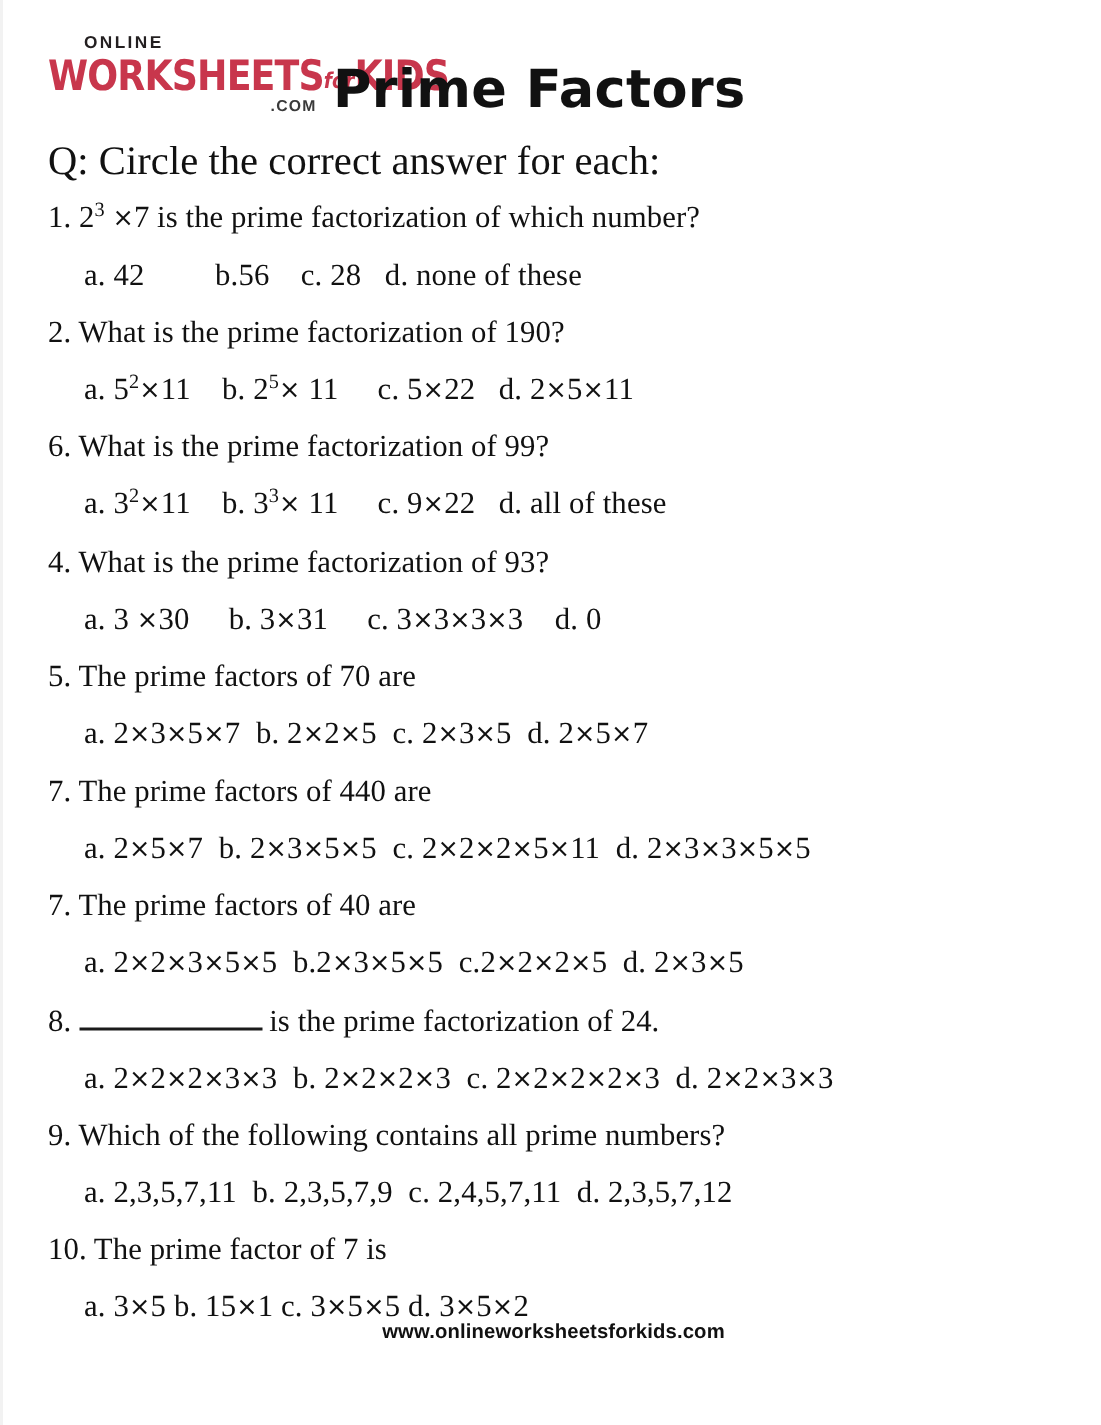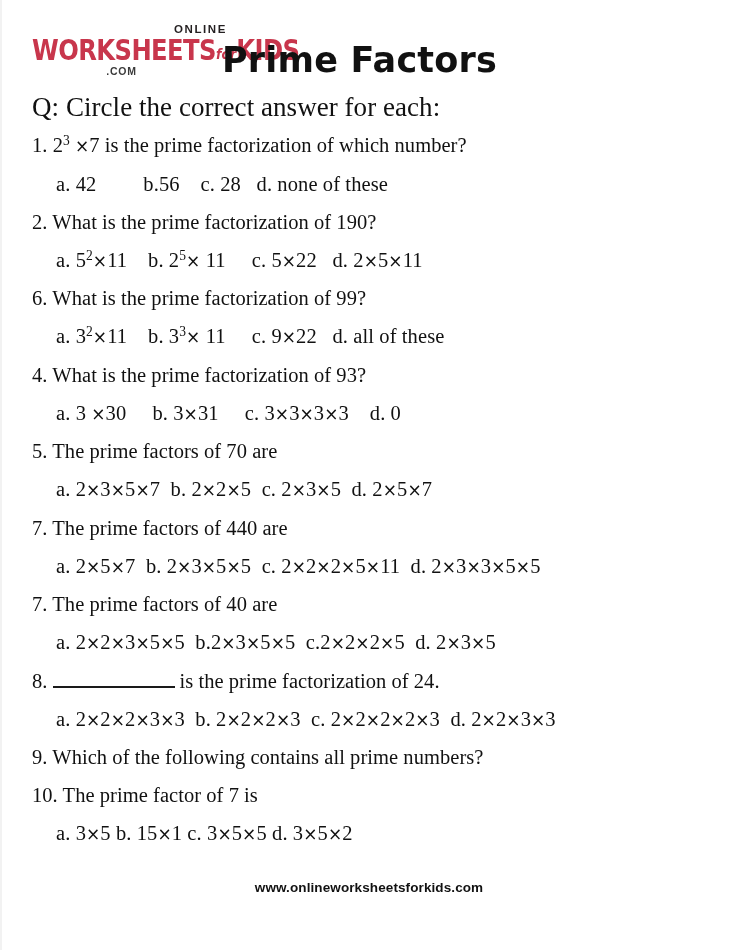--- a/index.html
+++ b/index.html
@@ -40,21 +40,20 @@
     user-select: none;
   }
   .logo-online {
     font-family: "Liberation Sans", "DejaVu Sans", sans-serif;
     font-weight: bold;
     font-size: 11.5px;
     letter-spacing: 1.6px;
     color: #231f20;
     margin-left: 24px;
     display: block;
-    text-align: right;
   }
   .logo-main {
     display: block;
     margin-top: 2px;
     font-family: "DejaVu Sans", "Liberation Sans", sans-serif;
     font-weight: bold;
     font-style: normal;
     font-size: 25px;
     letter-spacing: -0.6px;
     color: #c8364c;
@@ -68,21 +67,21 @@
     transform-origin: left center;
   }
   .logo-main .for {
     font-size: 13px;
     font-style: italic;
     letter-spacing: 0;
     vertical-align: 1px;
   }
   .logo-com {
     display: block;
-    text-align: center;
+    text-align: right;
     margin-top: 3px;
     margin-right: 16px;
     font-family: "Liberation Sans", "DejaVu Sans", sans-serif;
     font-weight: bold;
     font-size: 10.5px;
     letter-spacing: 0.8px;
     color: #3a3a3a;
   }
   .title {
     position: absolute;
@@ -186,20 +185,21 @@
     <div class="line q">7. The prime factors of 440 are</div>
     <div class="line opts">a. 2<span class="x">×</span>5<span class="x">×</span>7 &nbsp;b. 2<span class="x">×</span>3<span class="x">×</span>5<span class="x">×</span>5 &nbsp;c. 2<span class="x">×</span>2<span class="x">×</span>2<span class="x">×</span>5<span class="x">×</span>11 &nbsp;d. 2<span class="x">×</span>3<span class="x">×</span>3<span class="x">×</span>5<span class="x">×</span>5</div>
 
     <div class="line q">7. The prime factors of 40 are</div>
     <div class="line opts">a. 2<span class="x">×</span>2<span class="x">×</span>3<span class="x">×</span>5<span class="x">×</span>5 &nbsp;b.2<span class="x">×</span>3<span class="x">×</span>5<span class="x">×</span>5 &nbsp;c.2<span class="x">×</span>2<span class="x">×</span>2<span class="x">×</span>5 &nbsp;d. 2<span class="x">×</span>3<span class="x">×</span>5</div>
 
     <div class="line q"><span>8.</span><span class="blank"></span><span>is the prime factorization of 24.</span></div>
     <div class="line opts">a. 2<span class="x">×</span>2<span class="x">×</span>2<span class="x">×</span>3<span class="x">×</span>3 &nbsp;b. 2<span class="x">×</span>2<span class="x">×</span>2<span class="x">×</span>3 &nbsp;c. 2<span class="x">×</span>2<span class="x">×</span>2<span class="x">×</span>2<span class="x">×</span>3 &nbsp;d. 2<span class="x">×</span>2<span class="x">×</span>3<span class="x">×</span>3</div>
 
     <div class="line q">9. Which of the following contains all prime numbers?</div>
+    <div class="line opts">a. 2,3,5,7,11 &nbsp;b. 2,3,5,7,9 &nbsp;c. 2,4,5,7,11 &nbsp;d. 2,3,5,7,12</div>
 
     <div class="line q">10. The prime factor of 7 is</div>
     <div class="line opts">a. 3<span class="x">×</span>5 b. 15<span class="x">×</span>1 c. 3<span class="x">×</span>5<span class="x">×</span>5 d. 3<span class="x">×</span>5<span class="x">×</span>2</div>
 
   </div>
 
   <div class="footer">www.onlineworksheetsforkids.com</div>
 
 </div>
 

